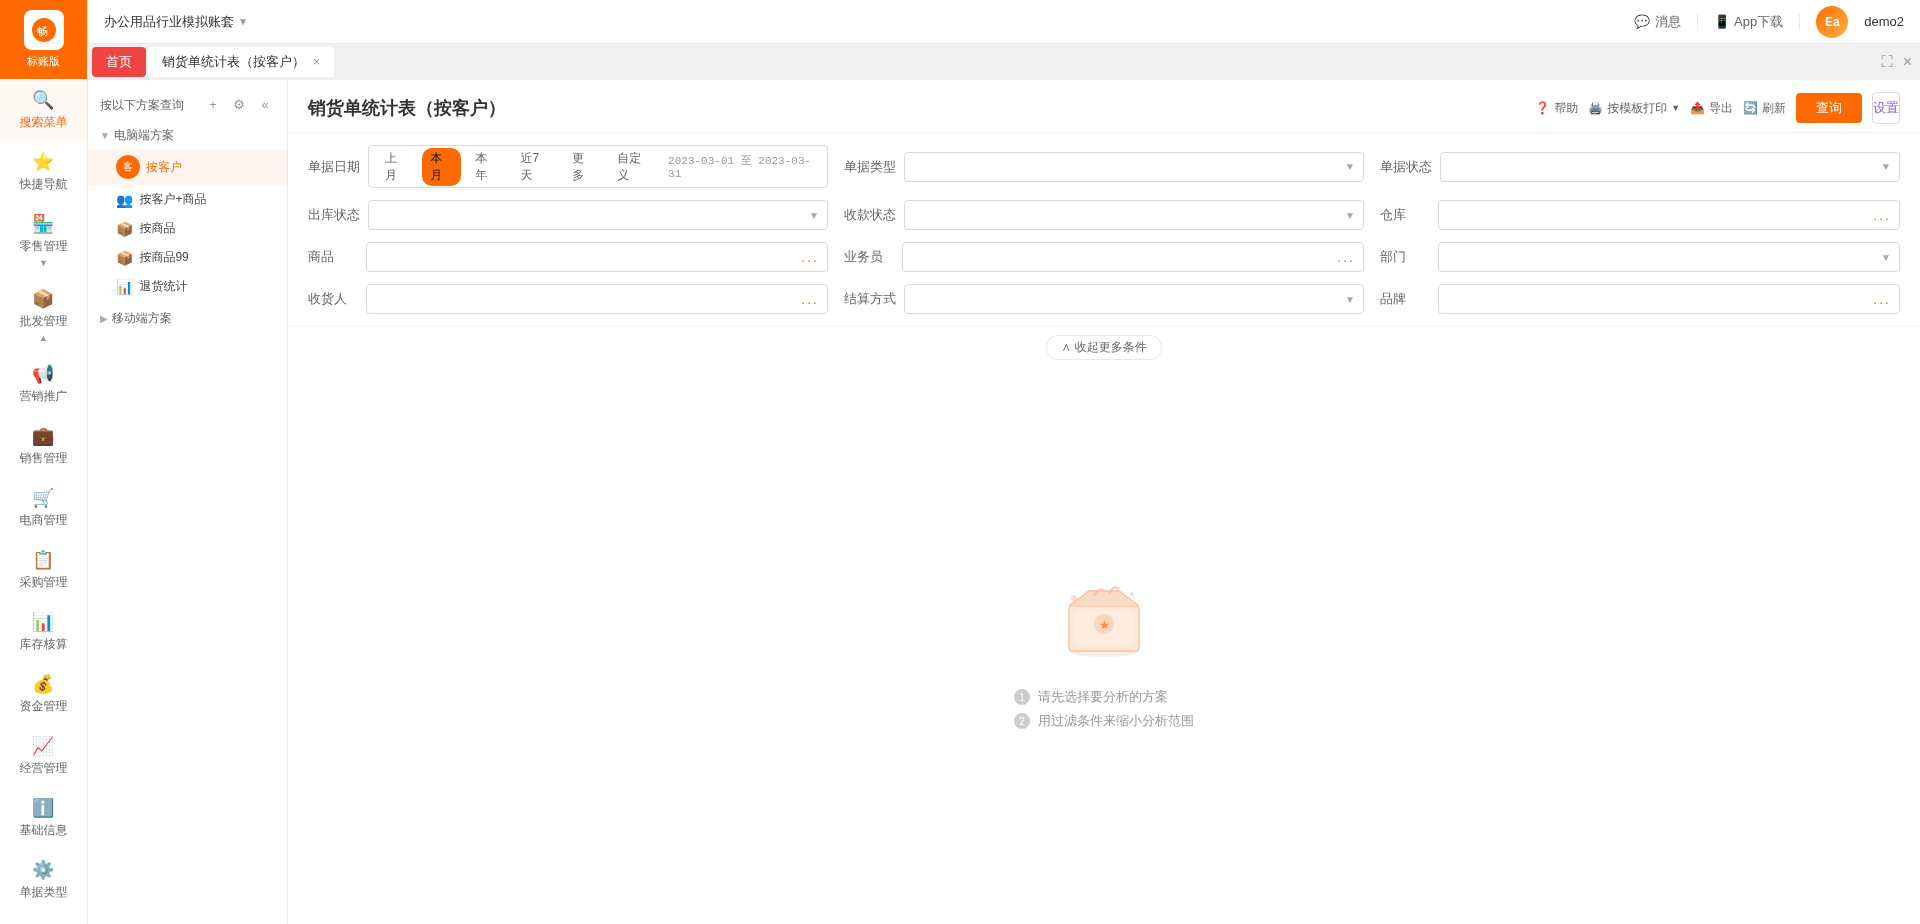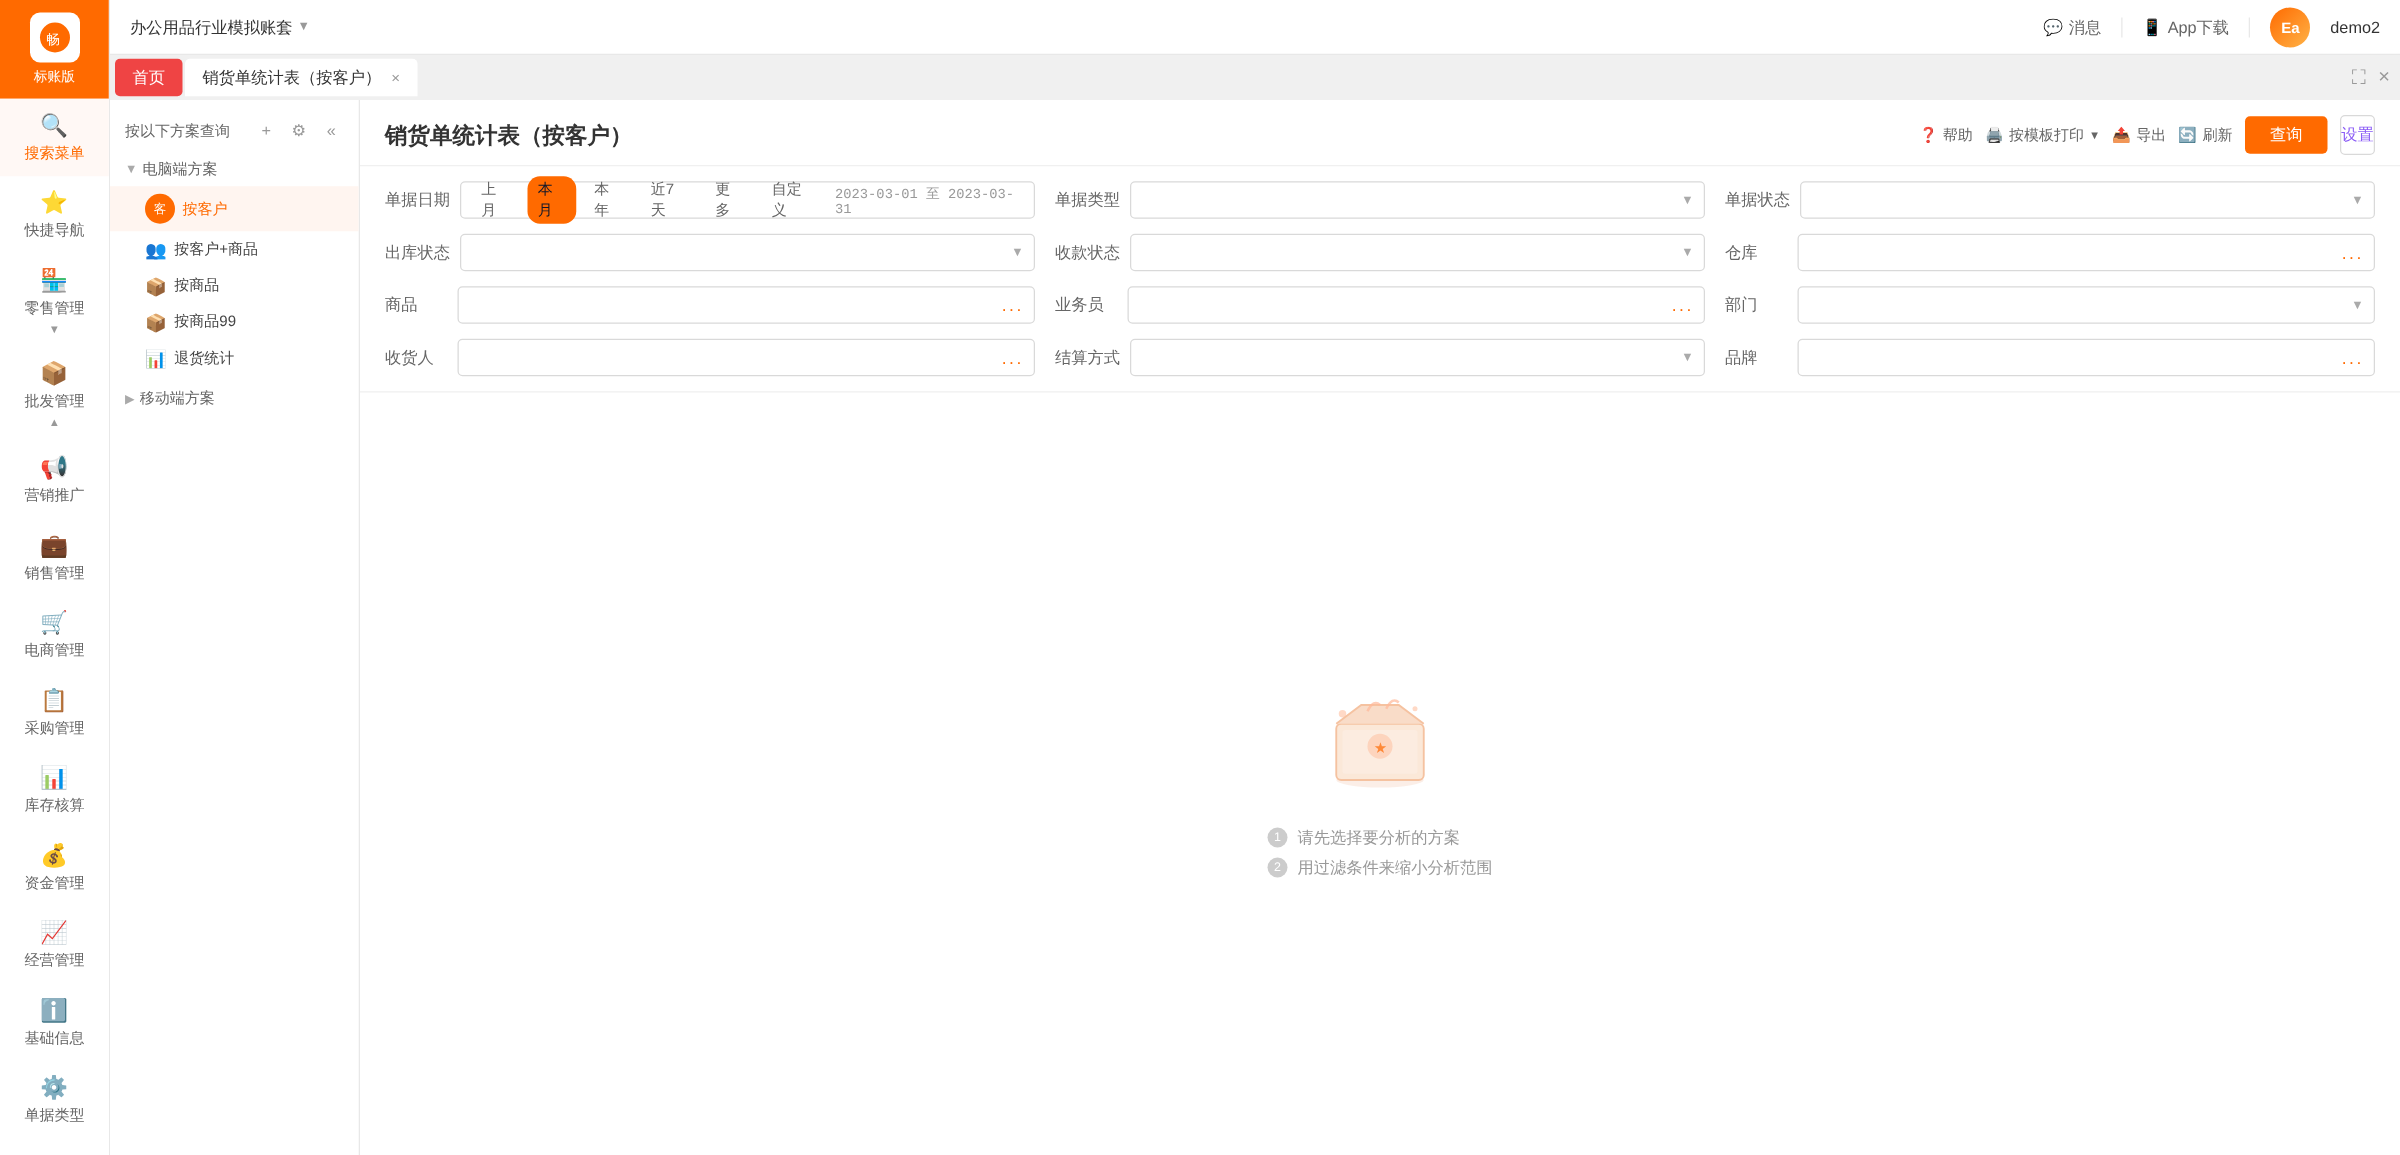--- a/index.html
+++ b/index.html
@@ -224,21 +224,21 @@
       color: #333;
       display: flex; align-items: center; justify-content: space-between;
       cursor: pointer;
     }
     .filter-input .fi-arrow { color: #aaa; font-size: 10px; }
     .filter-input .fi-dots { color: #ff6a00; font-size: 14px; letter-spacing: 2px; }
 
     
     .date-range-bar {
       display: flex; align-items: center; gap: 6px;
-      flex: 1; height: 30px;
+      flex: 1; height: 43px;
       border: 1px solid #d9d9d9; border-radius: 4px;
       padding: 0 8px;
     }
     .date-btn {
       padding: 2px 8px; border-radius: 3px;
       font-size: 12px; cursor: pointer; color: #666;
     }
     .date-btn.active { background: #ff6a00; color: #0f172a; border-radius: 10px; }
     .date-value { font-size: 11px; color: #999; margin-left: 2px; font-family: Liberation Mono, monospace; }
 
@@ -572,20 +572,25 @@
             <span class="filter-label">品牌</span>
             <div class="filter-input">
               <span></span>
               <span class="fi-dots">...</span>
             </div>
           </div>
         </div>
 
       </div>
 
+      <div class="collapse-bar">
+        <div class="collapse-btn">
+          <span>∧ 收起更多条件</span>
+        </div>
+      </div>
 
       <div class="empty-state">
         <div class="empty-icon">
           <svg viewBox="0 0 120 120" fill="none">
 
             <ellipse cx="60" cy="95" rx="35" ry="6" fill="#f8ddd0" opacity="0.5"></ellipse>
 
             <rect x="25" y="50" width="70" height="45" rx="4" fill="#fbe8d8" stroke="#f5c2a0" stroke-width="1.5"></rect>
 
             <path d="M25 50 L45 35 L75 35 L95 50" fill="#f9dcc8" stroke="#f5c2a0" stroke-width="1.5"></path>

